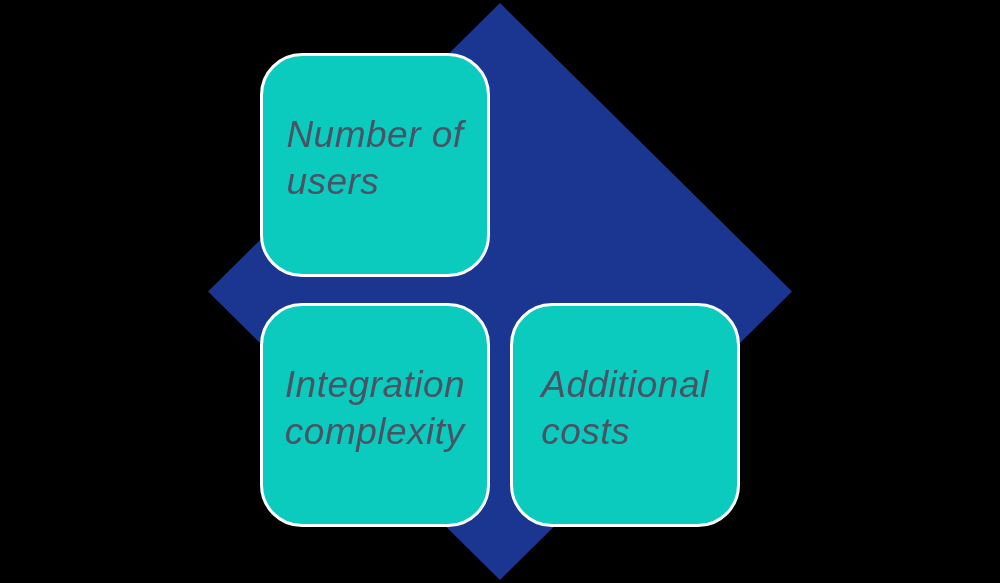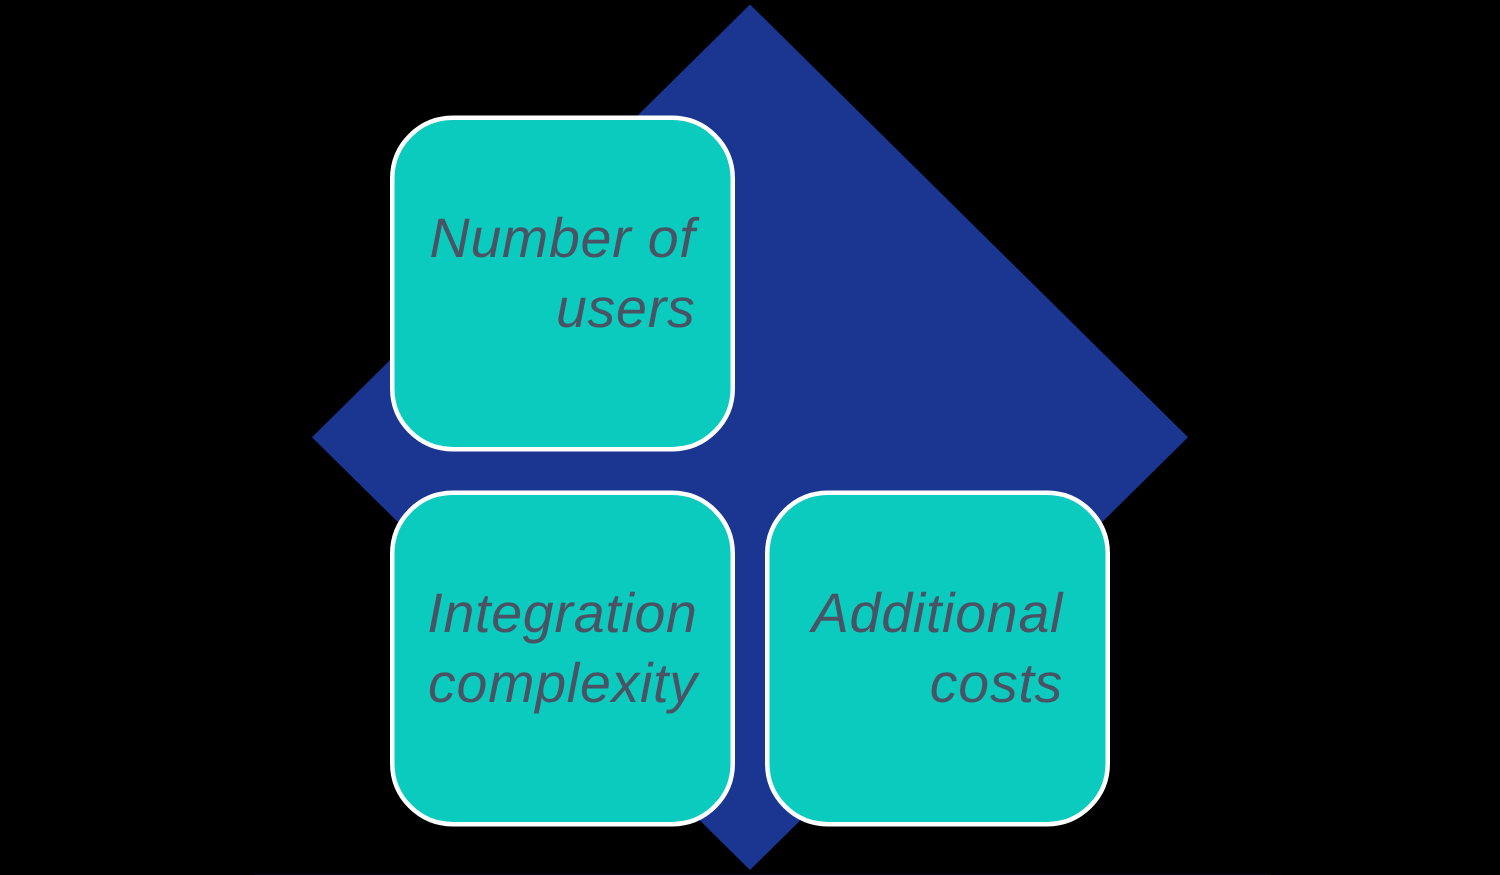--- a/index.html
+++ b/index.html
@@ -28,22 +28,21 @@
     position: absolute;
     width: 230px;
     height: 224px;
     box-sizing: border-box;
     background: var(--box-fill, #0BCBBF);
     border: 3px solid var(--box-border, #FFFFFF);
     border-radius: 42px;
     display: flex;
     align-items: center;
     justify-content: center;
-    text-align: right;
-    margin-top: 24px;
+    text-align: left;
   }
   .box.tl { left: 260px; top: 53px; }
   .box.tr { left: 510px; top: 53px; }
   .box.bl { left: 260px; top: 303px; }
   .box.br { left: 510px; top: 303px; }
   .label {
     font-style: italic;
     font-weight: 500;
     font-size: 37px;
     line-height: 1.27;

